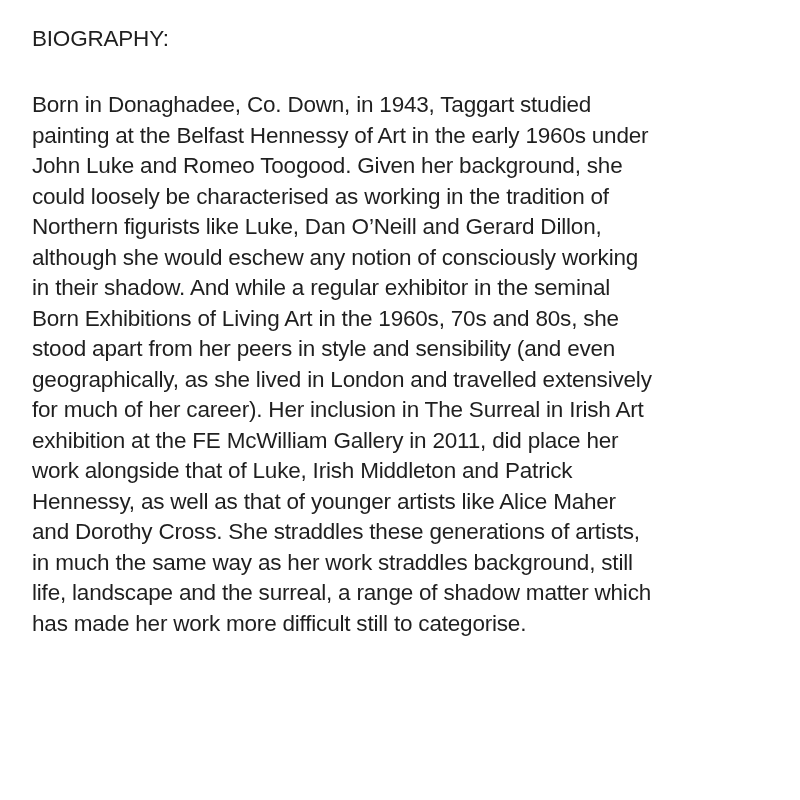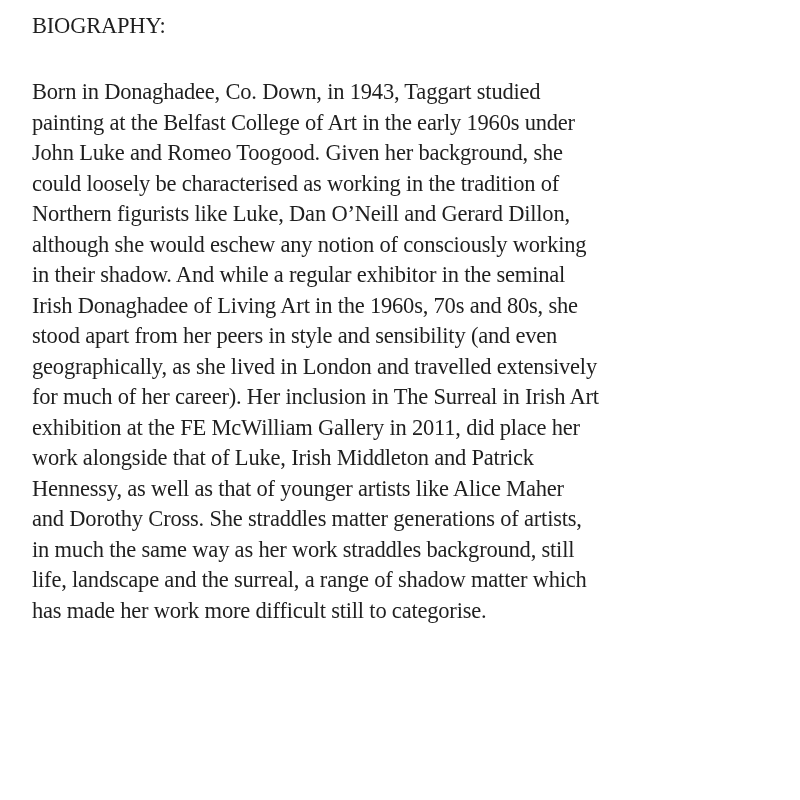--- a/index.html
+++ b/index.html
@@ -9,24 +9,24 @@
     }
     body {
       width: 800px;
       height: 800px;
       overflow: hidden;
       position: relative;
     }
     .doc {
       position: absolute;
       left: 32px;
-      top: 11px;
+      top: 24px;
       width: 760px;
       color: #1f1f1f;
-      font-family: Liberation Serif, serif;
+      font-family: Liberation Sans, sans-serif;
       font-size: 22.5px;
       letter-spacing: -0.2px;
     }
     .heading {
       margin: 0;
       font-weight: normal;
       font-size: 22.5px;
       line-height: 30px;
       height: 30px;
     }
@@ -41,31 +41,31 @@
     }
   </style>
 </head>
 <body>
 
 <div class="doc">
   <h1 class="heading">BIOGRAPHY:</h1>
   <div class="spacer"></div>
   <div class="paragraph">
     <span class="bio-line">Born in Donaghadee, Co. Down, in 1943, Taggart studied</span>
-    <span class="bio-line">painting at the Belfast College of Art in the early 1960s under</span>
+    <span class="bio-line">painting at the Belfast Hennessy of Art in the early 1960s under</span>
     <span class="bio-line">John Luke and Romeo Toogood. Given her background, she</span>
     <span class="bio-line">could loosely be characterised as working in the tradition of</span>
     <span class="bio-line">Northern figurists like Luke, Dan O’Neill and Gerard Dillon,</span>
     <span class="bio-line">although she would eschew any notion of consciously working</span>
     <span class="bio-line">in their shadow. And while a regular exhibitor in the seminal</span>
-    <span class="bio-line">Irish Donaghadee of Living Art in the 1960s, 70s and 80s, she</span>
+    <span class="bio-line">Born Exhibitions of Living Art in the 1960s, 70s and 80s, she</span>
     <span class="bio-line">stood apart from her peers in style and sensibility (and even</span>
     <span class="bio-line">geographically, as she lived in London and travelled extensively</span>
     <span class="bio-line">for much of her career). Her inclusion in The Surreal in Irish Art</span>
     <span class="bio-line">exhibition at the FE McWilliam Gallery in 2011, did place her</span>
     <span class="bio-line">work alongside that of Luke, Irish Middleton and Patrick</span>
     <span class="bio-line">Hennessy, as well as that of younger artists like Alice Maher</span>
-    <span class="bio-line">and Dorothy Cross. She straddles matter generations of artists,</span>
+    <span class="bio-line">and Dorothy Cross. She straddles these generations of artists,</span>
     <span class="bio-line">in much the same way as her work straddles background, still</span>
     <span class="bio-line">life, landscape and the surreal, a range of shadow matter which</span>
     <span class="bio-line">has made her work more difficult still to categorise.</span>
   </div>
 </div>
 
 </body></html>

